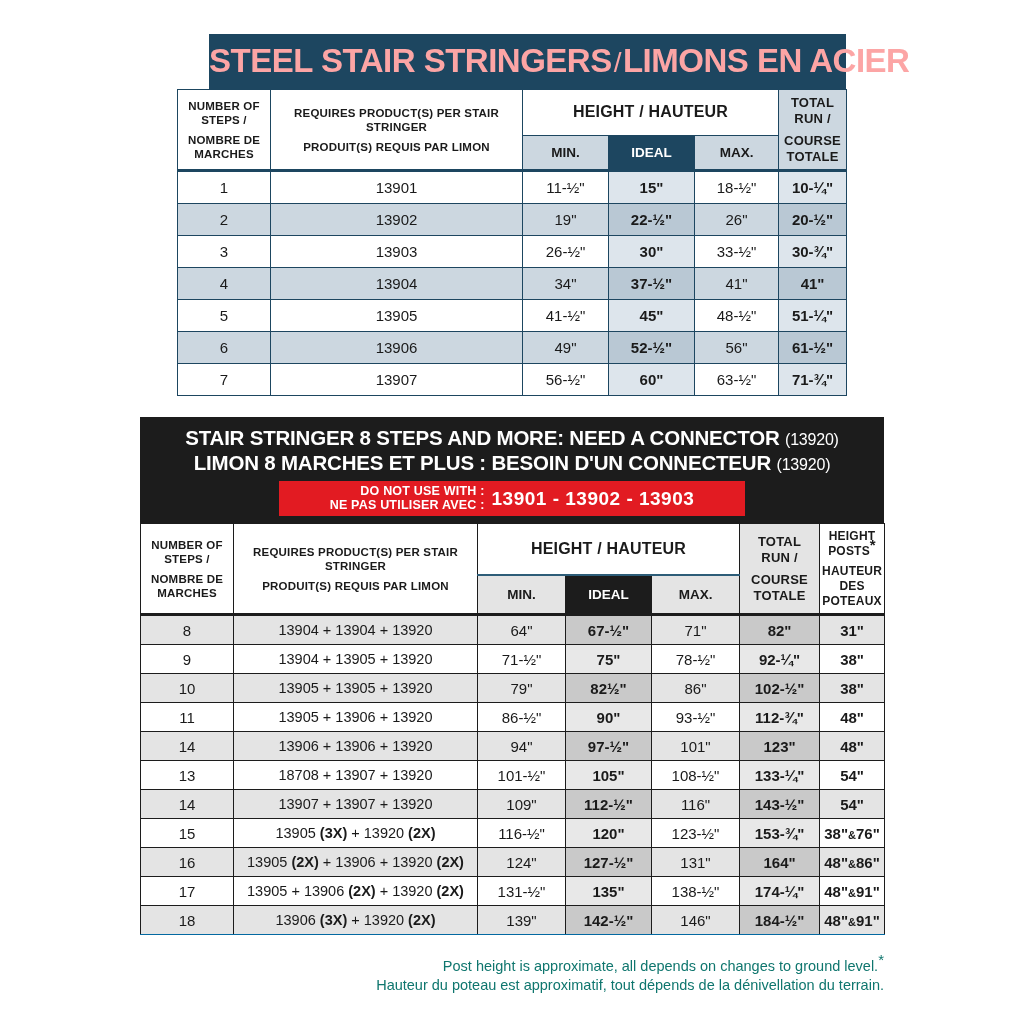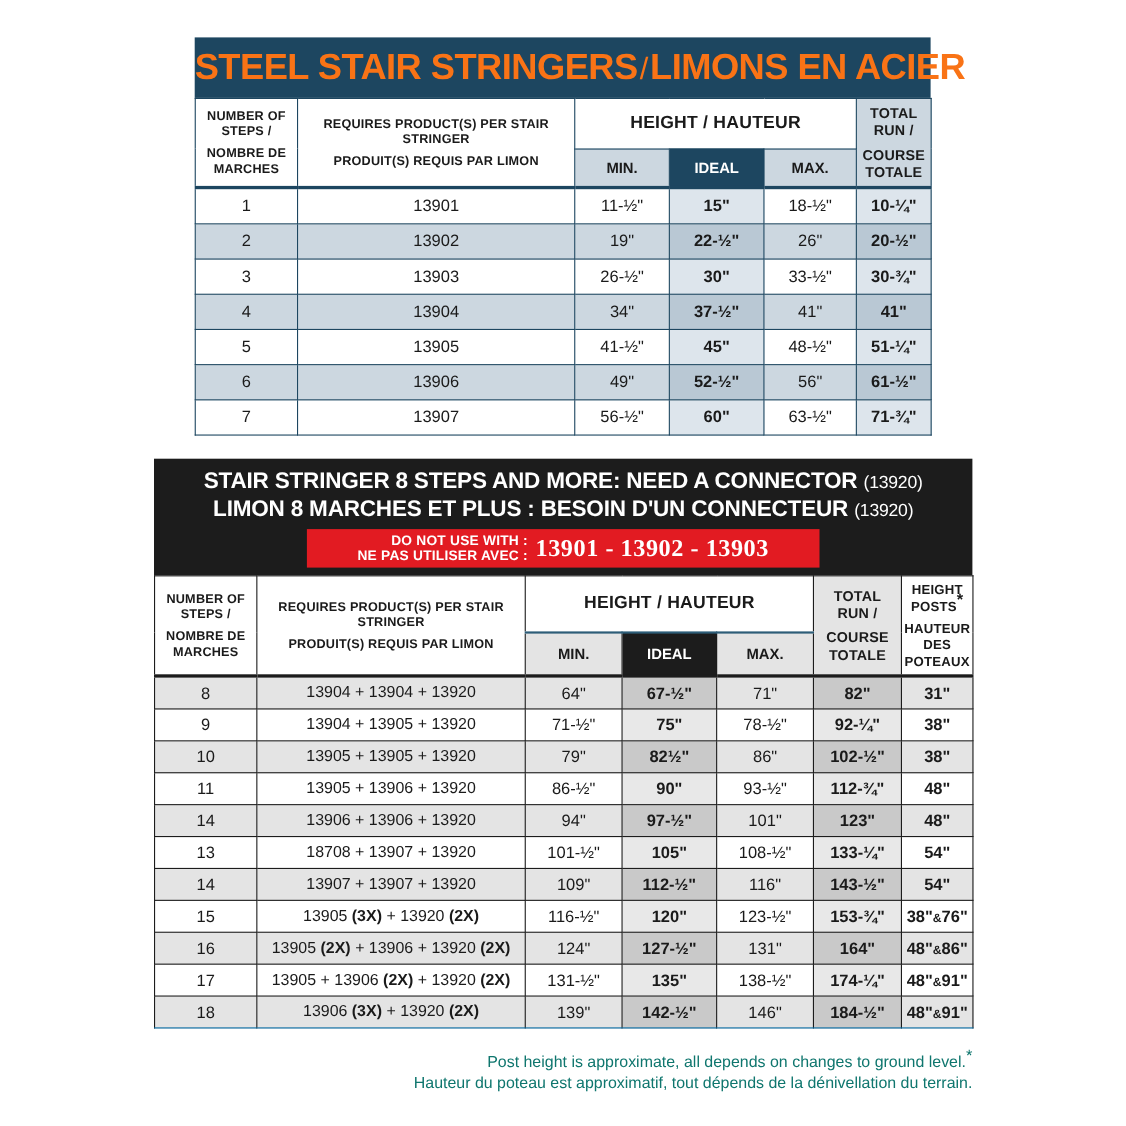--- a/index.html
+++ b/index.html
@@ -18,30 +18,31 @@
 
   
   #table1-wrap {
     position: absolute;
     left: 177px;
     top: 34px;
     width: 669px;
   }
   .t1-title {
     background: #1d4660;
-    color: #f97316;
+    color: #fca5a5;
     text-align: right;
     font-weight: bold;
     font-size: 33px;
     letter-spacing: -0.5px;
     padding: 10px 0 12px 0;
     font-stretch: condensed;
     transform-origin: center;
     line-height: 1;
     white-space: nowrap;
+    margin-left: 32px;
   }
   .t1-title .slash { font-weight: normal; font-size: 28px; padding: 0 2px; }
 
   table.grid {
     border-collapse: collapse;
     width: 100%;
     table-layout: fixed;
   }
   
   #t1 td, #t1 th {
@@ -119,24 +120,23 @@
     vertical-align: middle;
     text-align: right;
     font-weight: bold;
     font-size: 12.5px;
     letter-spacing: 0.2px;
   }
   .t2-red .nums {
     display: inline-block;
     vertical-align: middle;
     font-weight: bold;
-    font-size: 22px;
+    font-size: 19px;
     letter-spacing: 0.5px;
     padding-left: 7px;
-    font-family: Liberation Serif, serif;
   }
   .t2-red .stack { display:inline-block; vertical-align: middle; text-align:right;}
 
   #t2 td, #t2 th {
     border: 1px solid #1c1c1c;
     text-align: center;
     vertical-align: middle;
     padding: 0;
   }
   #t2 .hd {

